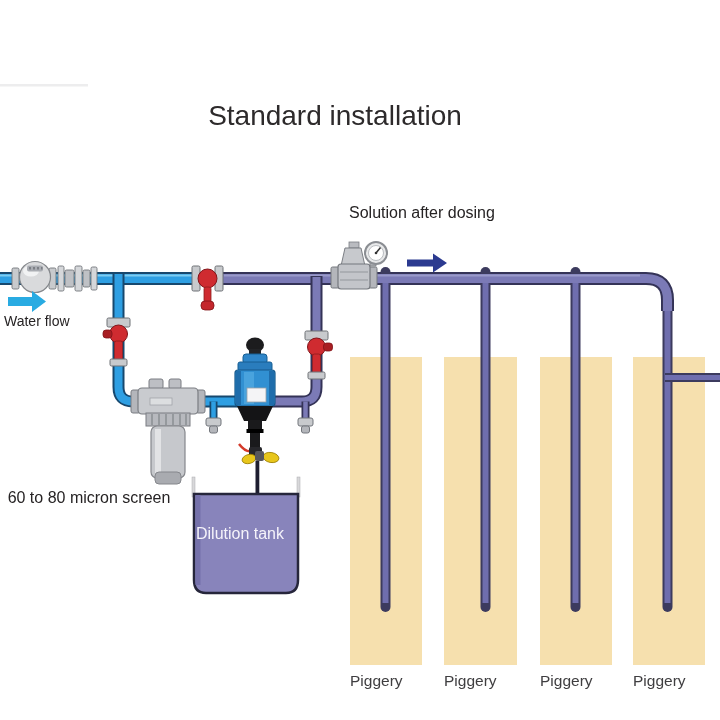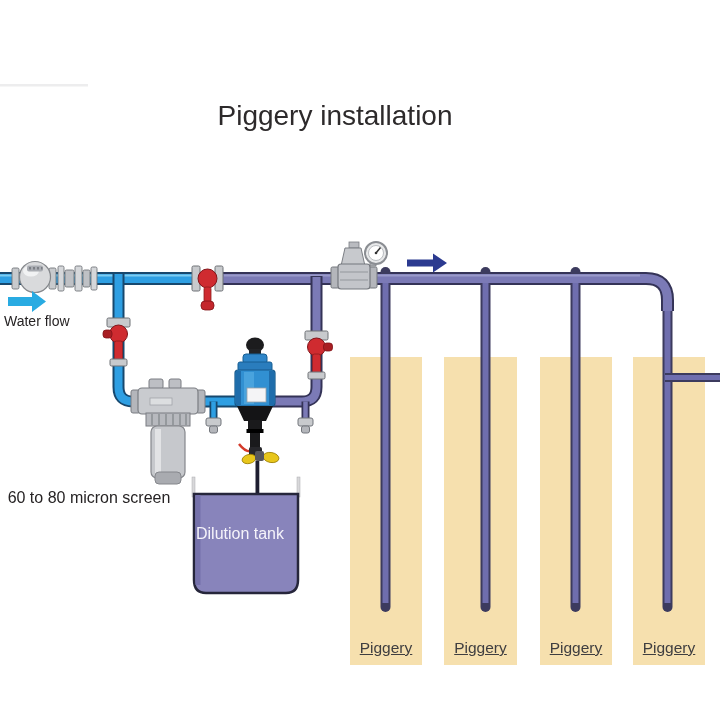--- a/index.html
+++ b/index.html
@@ -6,21 +6,21 @@
   #canvas{position:relative;width:720px;height:720px;background:#ffffff;overflow:hidden;
           font-family:"Liberation Sans","DejaVu Sans",sans-serif;}
   svg{position:absolute;left:0;top:0;}
   .lbl{position:absolute;color:#262324;}
   #title{left:195px;top:100px;width:280px;text-align:center;font-size:28px;font-weight:300;
          color:#2d2a2b;letter-spacing:0px;}
   #lbl-solution{left:349px;top:204px;font-size:16px;}
   #lbl-waterflow{left:4px;top:313px;font-size:14px;}
   #lbl-filter{left:6px;top:486px;width:166px;text-align:center;font-size:16px;line-height:24px;}
   #lbl-tank{left:194px;top:525px;width:92px;text-align:center;font-size:16px;color:#f5f3fa;}
-  .piggery-lbl{position:absolute;top:639px;height:20px;text-align:center;font-size:15.5px;color:#3f3e40;text-decoration:underline;}
+  .piggery-lbl{position:absolute;top:672px;height:20px;text-align:left;font-size:15.5px;color:#3f3e40;}
   #pg0{left:350px;width:72px;}
   #pg1{left:444px;width:73px;}
   #pg2{left:540px;width:72px;}
   #pg3{left:633px;width:72px;}
 </style>
 </head>
 <body>
 
 <div id="canvas">
 
@@ -191,22 +191,23 @@
         <circle cx="376" cy="253" r="11" fill="#e8e9ea" stroke="#8b8e93" stroke-width="2"></circle>
         <circle cx="376" cy="253" r="7.5" fill="#ffffff" stroke="#aaadb2" stroke-width="0.8"></circle>
         <path d="M376,253 L380.5,247.5" stroke="#333" stroke-width="1.5"></path>
         <circle cx="376" cy="253" r="1.3" fill="#333"></circle>
       </g>
     </g>
 
     <polygon points="407,259.5 433,259.5 433,253.5 447,263 433,272.5 433,266.5 407,266.5" fill="#2b3a90"></polygon>
   </svg>
 
-  <div id="title" class="lbl">Piggery installation</div>
-
+  <div id="title" class="lbl">Standard installation</div>
+
+  <div id="lbl-solution" class="lbl">Solution after dosing</div>
 
   <div id="lbl-waterflow" class="lbl">Water flow</div>
 
   <div id="lbl-filter" class="lbl">
     <div>60 to 80 micron screen</div>
   </div>
 
   <div id="lbl-tank" class="lbl">Dilution tank</div>
 
   <div id="pg0" class="piggery-lbl">Piggery</div>

